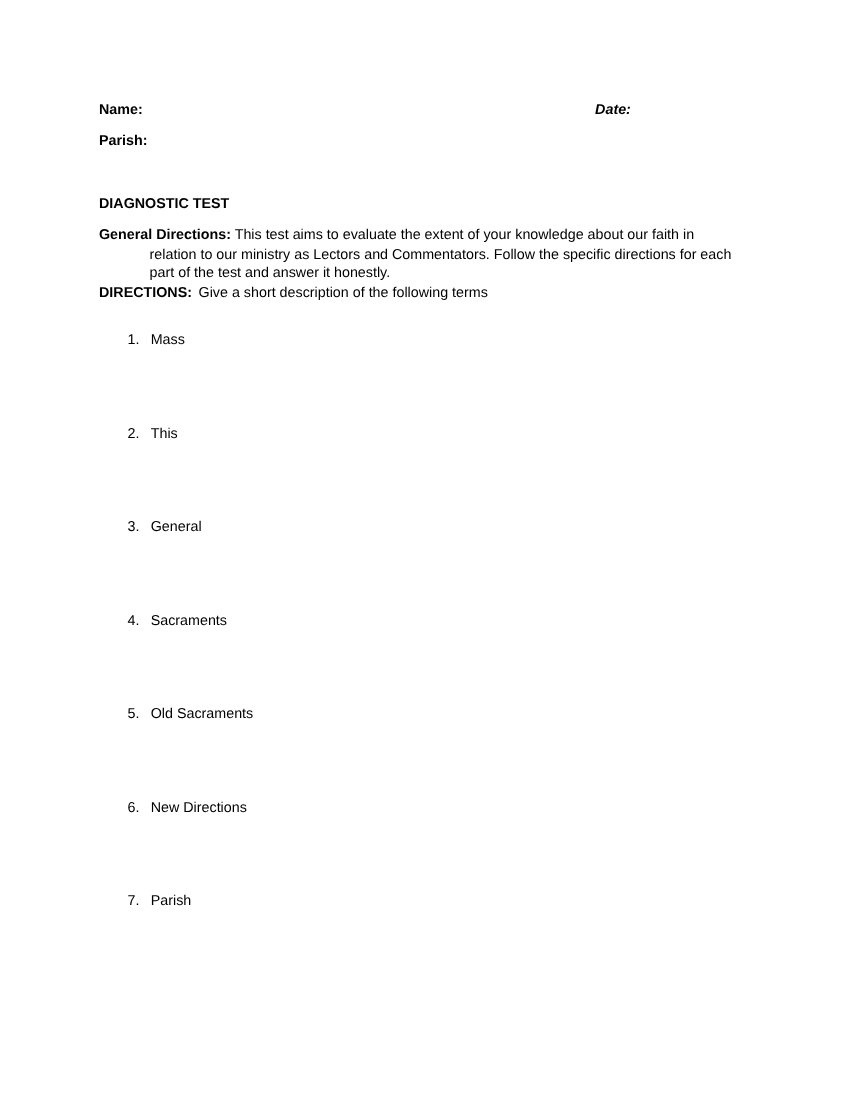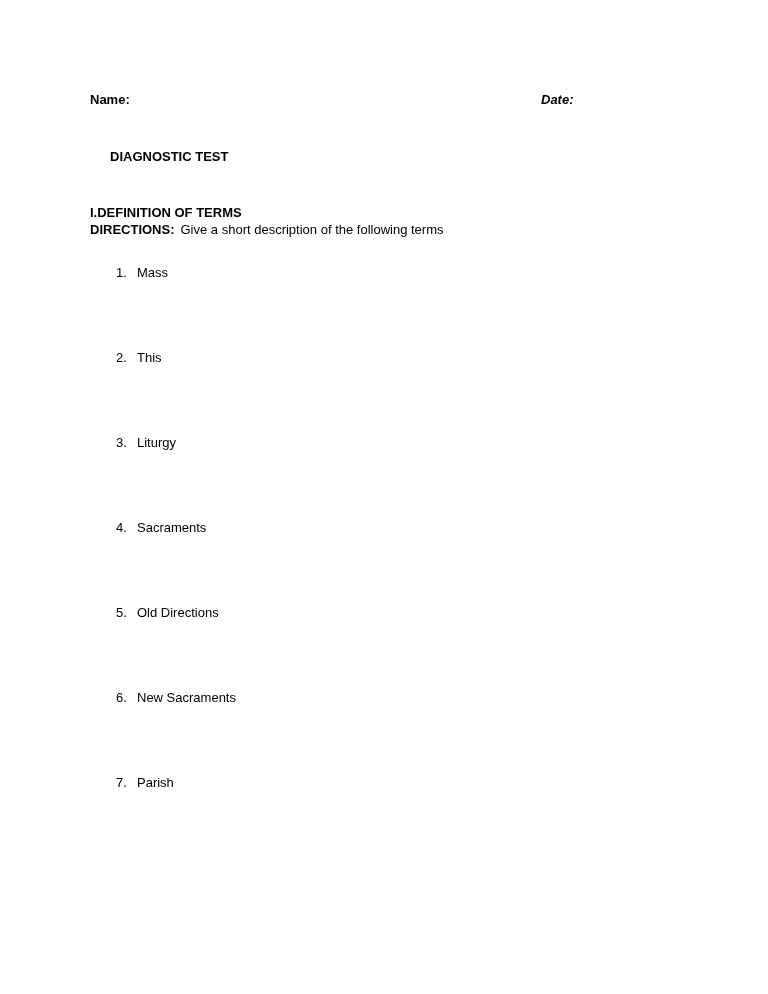--- a/index.html
+++ b/index.html
@@ -40,21 +40,20 @@
     font-style: italic;
   }
   .parish-row {
     margin-top: 10px;
     height: 18px;
   }
   .doc-title {
     margin-top: 39px;
     font-weight: bold;
     height: 18px;
-    margin-left: 20px;
   }
   .gen-directions {
     margin-top: 10px;
     max-width: 582px;
     line-height: 17.5px;
     padding-left: 46px;
     text-indent: -46px;
   }
   .section-heading {
     margin-top: 38px;
@@ -87,60 +86,63 @@
 </head>
 <body>
 
 <div class="page">
 
   <div class="header-row line">
     <span class="bold">Name:</span>
     <span class="date-field bold">Date:</span>
   </div>
 
+  <div class="parish-row line">
+    <span class="bold">Parish:</span>
+  </div>
 
   <div class="doc-title line">DIAGNOSTIC TEST</div>
 
+  <div class="gen-directions"><b>General Directions:</b><span> This test aims to evaluate the extent of your knowledge about our faith in relation to our ministry as Lectors and Commentators. Follow the specific directions for each part of the test and answer it honestly.</span></div>
 
-  <div class="section-heading">I.DEFINITION OF TERMS</div>
 
   <div class="directions-row">
     <span class="bold">DIRECTIONS:</span><span class="dir-text">Give a short description of the following terms</span>
   </div>
 
   <div class="terms-list">
 
     <div class="term-item">
       <span class="term-number">1.</span>
       <span>Mass</span>
     </div>
 
     <div class="term-item">
       <span class="term-number">2.</span>
       <span>This</span>
     </div>
 
     <div class="term-item">
       <span class="term-number">3.</span>
-      <span>Liturgy</span>
+      <span>General</span>
     </div>
 
     <div class="term-item">
       <span class="term-number">4.</span>
       <span>Sacraments</span>
     </div>
 
     <div class="term-item">
       <span class="term-number">5.</span>
-      <span>Old Directions</span>
+      <span>Old Sacraments</span>
     </div>
 
     <div class="term-item">
       <span class="term-number">6.</span>
-      <span>New Sacraments</span>
+      <span>New Directions</span>
     </div>
 
     <div class="term-item">
       <span class="term-number">7.</span>
       <span>Parish</span>
     </div>
 
   </div>
 
 </div>

